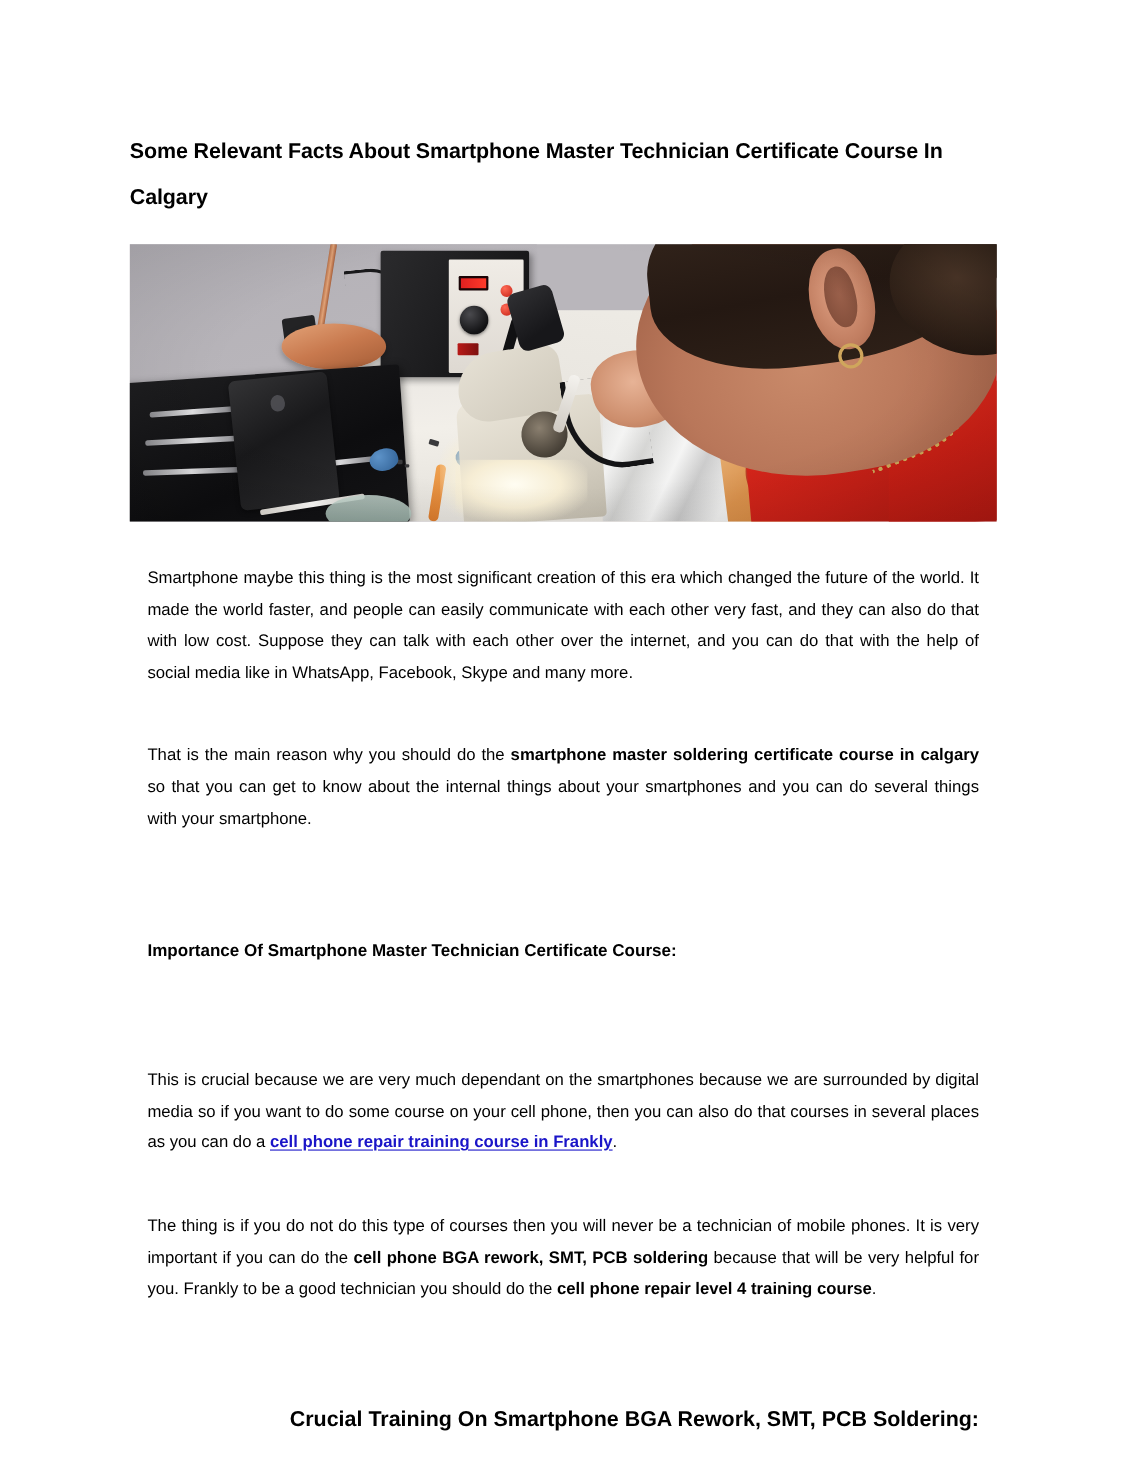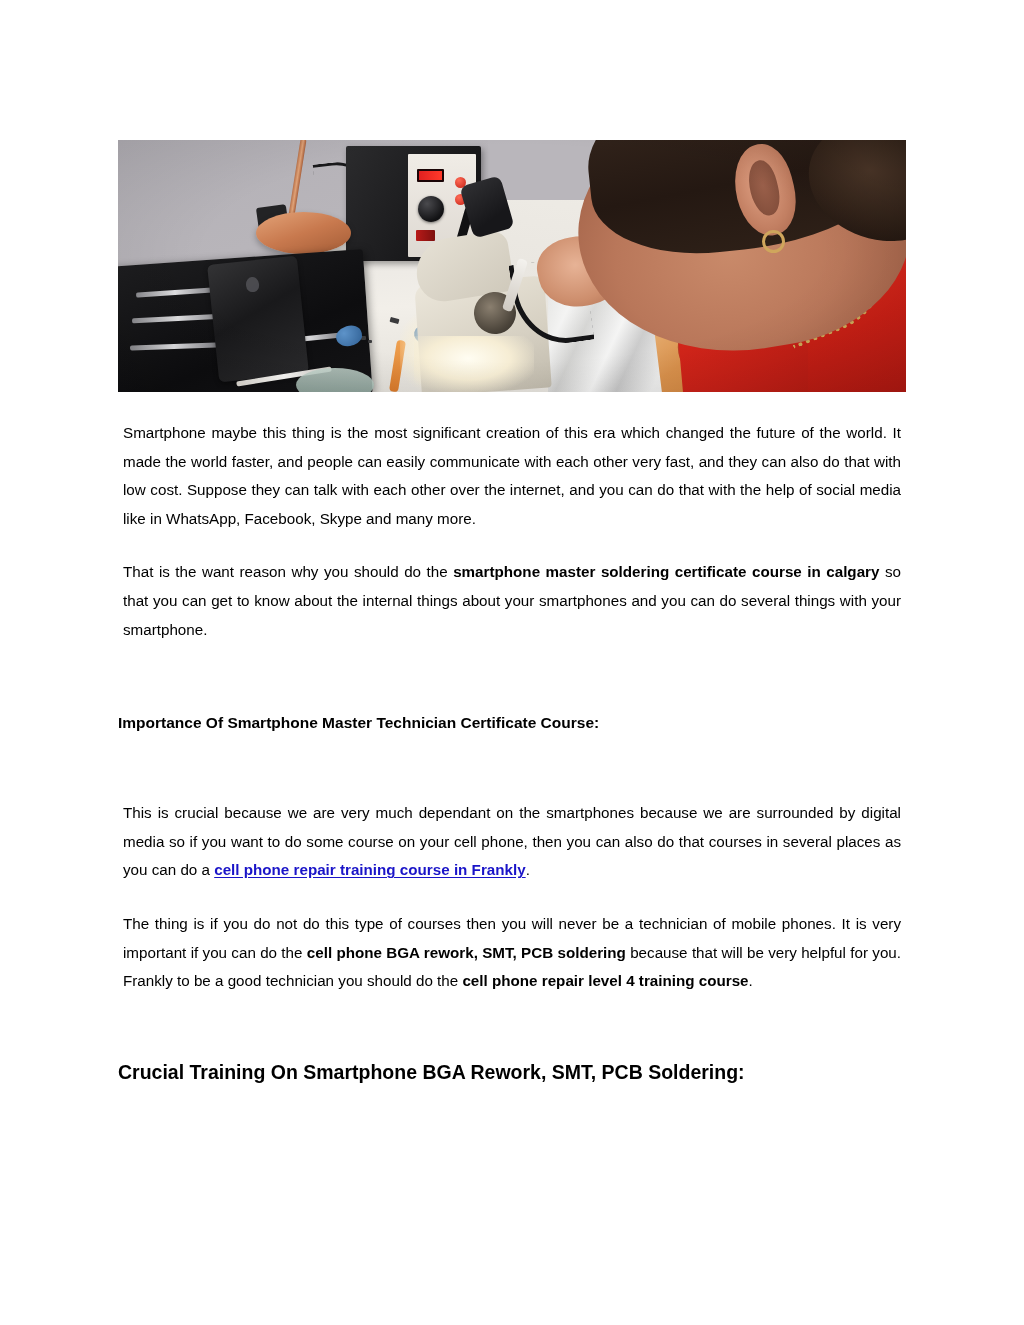--- a/index.html
+++ b/index.html
@@ -35,32 +35,33 @@
     font-weight: bold;
     line-height: 41px;
     letter-spacing: -0.1px;
     margin: 0 0 0 0;
     text-align: left;
   }
   .section-heading {
     font-size: 15.5px;
     font-weight: bold;
     line-height: 24px;
-    margin: 0;
+    margin: 16px;
     text-align: left;
   }
   .section-heading.big {
     font-size: 19.5px;
     line-height: 30px;
+    text-align: right;
   }
   p.body-text {
     font-size: 15.2px;
     line-height: 28.6px;
     text-align: justify;
-    margin: 5px;
+    margin: 16px;
     -webkit-hyphens: none;
     hyphens: none;
   }
   b, .bold { font-weight: bold; }
   .doc-link {
     color: #1a14c8;
     font-weight: bold;
     text-decoration: underline;
     text-underline-offset: 2px;
   }
@@ -420,20 +421,21 @@
     background: radial-gradient(ellipse at 50% 45%, rgba(0,0,0,0) 55%, rgba(0,0,0,.12) 100%);
     pointer-events: none;
   }
 </style>
 </head>
 <body>
 
 <div class="page">
   <div class="content">
 
+    <h1 class="doc-title">Some Relevant Facts About Smartphone Master Technician Certificate Course In Calgary</h1>
 
     <div class="gap-after-title"></div>
 
     <div class="photo-frame">
       <div class="photo-inner">
         <div class="ph-wall"></div>
         <div class="ph-desk"></div>
         <div class="ph-desk2"></div>
 
         <div class="ph-foil"></div>
@@ -496,21 +498,21 @@
         <div class="ph-vignette"></div>
       </div>
     </div>
 
     <div class="gap-after-photo"></div>
 
     <p class="body-text">Smartphone maybe this thing is the most significant creation of this era which changed the future of the world. It made the world faster, and people can easily communicate with each other very fast, and they can also do that with low cost. Suppose they can talk with each other over the internet, and you can do that with the help of social media like in WhatsApp, Facebook, Skype and many more.</p>
 
     <div class="gap-para"></div>
 
-    <p class="body-text"><span>That is the want reason why you should do the </span><b>smartphone master soldering certificate course in calgary</b><span> so that you can get to know about the internal things about your smartphones and you can do several things with your smartphone.</span></p>
+    <p class="body-text"><span>That is the main reason why you should do the </span><b>smartphone master soldering certificate course in calgary</b><span> so that you can get to know about the internal things about your smartphones and you can do several things with your smartphone.</span></p>
 
     <div class="gap-before-heading"></div>
 
     <h2 class="section-heading">Importance Of Smartphone Master Technician Certificate Course:</h2>
 
     <div class="gap-after-heading"></div>
 
     <p class="body-text"><span>This is crucial because we are very much dependant on the smartphones because we are surrounded by digital media so if you want to do some course on your cell phone, then you can also do that courses in several places as you can do a </span><a class="doc-link" href="#">cell phone repair training course in Frankly</a><span>.</span></p>
 
     <div class="gap-para"></div>

